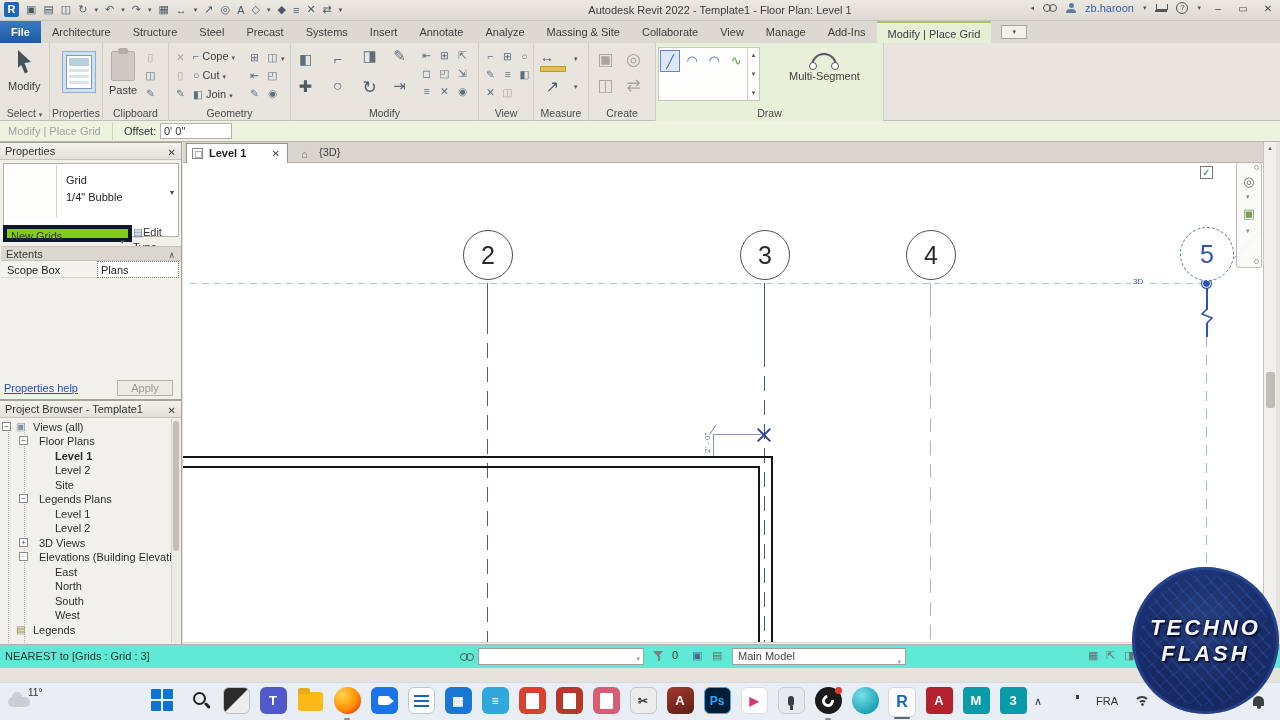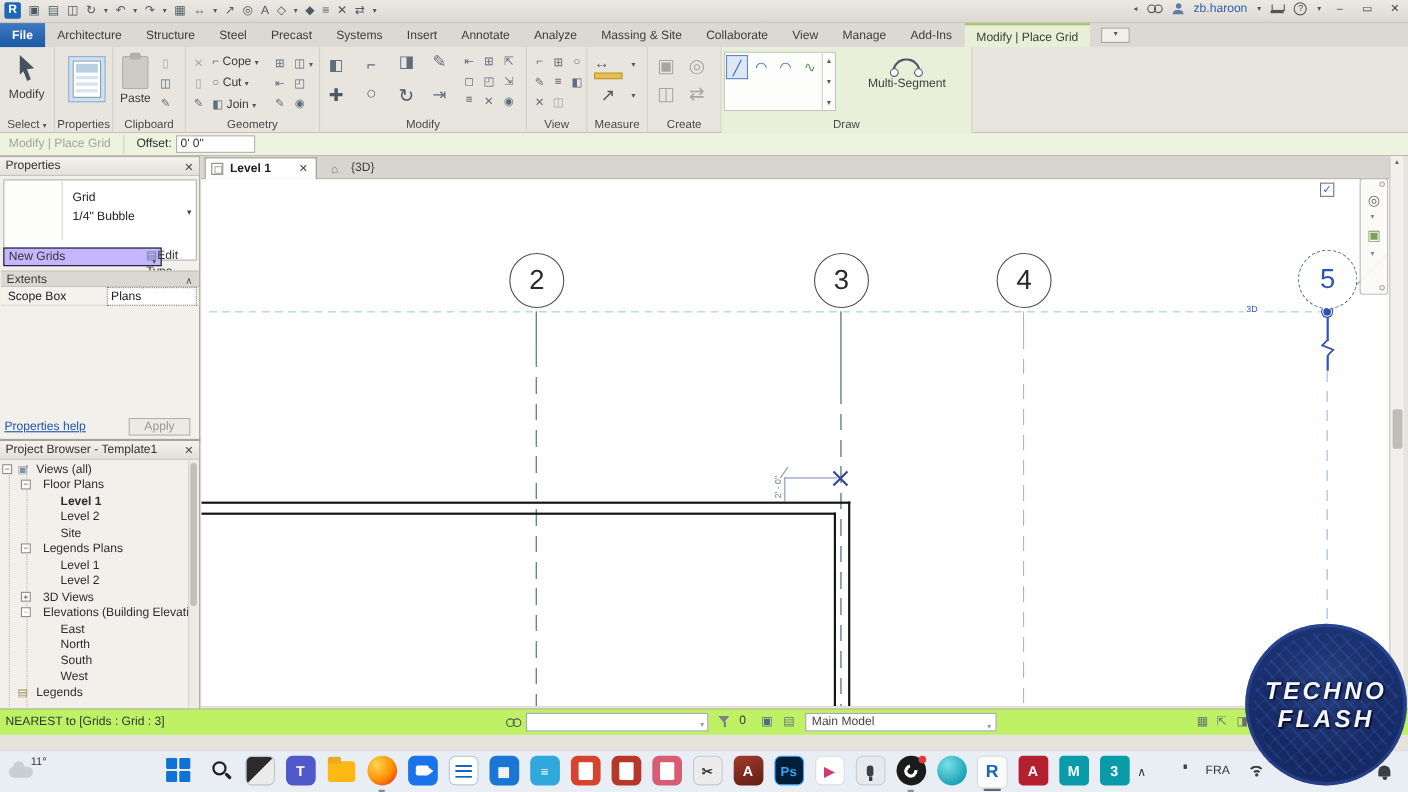--- a/index.html
+++ b/index.html
@@ -69,21 +69,21 @@
 
 .palette{position:absolute;left:0;width:182px;background:#f2f0ea;border:1px solid #a6a39d;border-left:none}
 .pal-head{position:relative;height:17px;background:linear-gradient(#f4f2ec,#e3e0d9);border-bottom:1px solid #c6c3bc;line-height:16px;padding-left:5px;color:#333;font-size:11px}
 .pal-x{position:absolute;right:5px;top:2px;font-size:10px;color:#444}
 #props{top:142px;height:258px}
 #typesel{position:absolute;left:3px;top:20px;width:176px;height:74px;background:#fff;border:1px solid #b3b0a9}
 #typesel .timg{position:absolute;left:1px;top:1px;width:52px;height:53px;border-right:1px solid #d8d5ce;background:#fdfdfc}
 #typesel .tline1{position:absolute;left:62px;top:10px;color:#222}
 #typesel .tline2{position:absolute;left:62px;top:27px;color:#222}
 #typesel .tdrop{position:absolute;right:4px;top:24px;font-size:8px;color:#444}
-#filtersel{position:absolute;left:3px;top:82px;width:144px;height:17px;background:#c4b5fd;border:1px solid #0f172a;line-height:15px;padding-left:4px}
+#filtersel{position:absolute;left:3px;top:82px;width:129px;height:17px;background:#84cc16;border:4px solid #0f172a;line-height:15px;padding-left:4px}
 #filtersel .caret{position:absolute;right:4px;top:5px}
 #edittype{position:absolute;left:133px;top:82px;width:46px;height:17px;line-height:15px;color:#333}
 #sec-extents{position:absolute;left:1px;top:103px;width:180px;height:15px;background:#dbd8d1;border-top:1px solid #c6c3bc;border-bottom:1px solid #c6c3bc;padding-left:5px;line-height:14px;color:#3a3a3a}
 #sec-extents .chev{position:absolute;right:6px;top:1px;font-size:9px;color:#555}
 #row-scope{position:absolute;left:1px;top:118px;width:180px;height:17px;background:#f4f2ec;border-bottom:1px solid #dcd9d2}
 #row-scope .rl{position:absolute;left:6px;top:3px;color:#222}
 #row-scope .rv{position:absolute;left:96px;top:0;width:82px;height:17px;background:#fff;border:1px dotted #777;padding:2px 3px;color:#222}
 #prophelp{position:absolute;left:4px;bottom:5px;color:#1f55b0;text-decoration:underline}
 #applybtn{position:absolute;right:8px;bottom:3px;width:56px;height:16px;background:#eceae4;border:1px solid #b5b2ab;text-align:center;line-height:14px;color:#9a978f}
 #browser{top:400px;height:258px}
@@ -131,21 +131,21 @@
 .xmark::after{transform:rotate(-45deg)}
 .dimtxt{position:absolute;font-size:8px;color:#6b7a9c;transform:rotate(-90deg);transform-origin:left top;white-space:nowrap}
 .navbar{position:absolute;left:1236px;top:162px;width:26px;height:106px;background:rgba(250,250,248,.92);border:1px solid #bdbab3;border-radius:3px}
 .navbar .nico{position:absolute;left:3px;width:18px;height:18px;text-align:center;line-height:18px;font-size:13px;color:#6a6a6a}
 .navbar .ncaret{position:absolute;left:9px;font-size:7px;color:#888}
 .navbar .ndot{position:absolute;right:2px;width:5px;height:5px;border:1px solid #aaa;border-radius:50%}
 .chkbox{position:absolute;left:1200px;top:166px;width:13px;height:13px;background:#fff;border:1px solid #777;font-size:10px;line-height:11px;text-align:center;color:#2d53b5}
 .threedlbl{position:absolute;font-size:8px;color:#2d53b5;background:#fff;padding:0 2px}
 
 
-#statusbar{position:absolute;left:0;top:644px;width:1280px;height:24px;background:#bef264;border-top:1px solid #b5b2ab}
+#statusbar{position:absolute;left:0;top:644px;width:1280px;height:24px;background:#5eead4;border-top:1px solid #b5b2ab}
 #sb-hint{position:absolute;left:5px;top:5px;color:#333;white-space:nowrap}
 #sb-input{position:absolute;left:478px;top:3px;width:166px;height:17px;background:#fff;border:1px solid #a3a09a}
 #sb-input .caret{position:absolute;right:3px;top:6px;color:#999}
 .sb-ic{position:absolute;top:4px;font-size:11px;color:#6b6f75}
 #sb-mm{position:absolute;left:732px;top:3px;width:174px;height:17px;background:#fff;border:1px solid #a3a09a;line-height:15px;padding-left:5px;color:#444}
 #sb-mm .caret{position:absolute;right:4px;top:5px;color:#999}
 .funnel{position:absolute;width:11px;height:10px}
 .funnel::before{content:"";position:absolute;left:0;top:0;border-left:5.5px solid transparent;border-right:5.5px solid transparent;border-top:6px solid #7d828a}
 .funnel::after{content:"";position:absolute;left:4.5px;top:5px;width:2px;height:5px;background:#7d828a}
 
@@ -235,20 +235,21 @@
     <span class="q">◎</span>
     <span class="q">A</span>
     <span class="q">◇</span>
       <span class="caret">▾</span>
     <span class="q">◆</span>
     <span class="q">≡</span>
     <span class="q red">✕</span>
     <span class="q">⇄</span>
       <span class="caret">▾</span>
   </div>
+  <div id="tb-title">Autodesk Revit 2022 - Template1 - Floor Plan: Level 1</div>
   <div id="tb-right">
     <span class="caret">◂</span>
     <span class="binoc">
         <i></i>
         <i></i>
       </span>
     <span class="person"></span>
     <span style="color:#2f5fae">zb.haroon</span>
     <span class="caret">▾</span>
     <span class="cart"></span>

